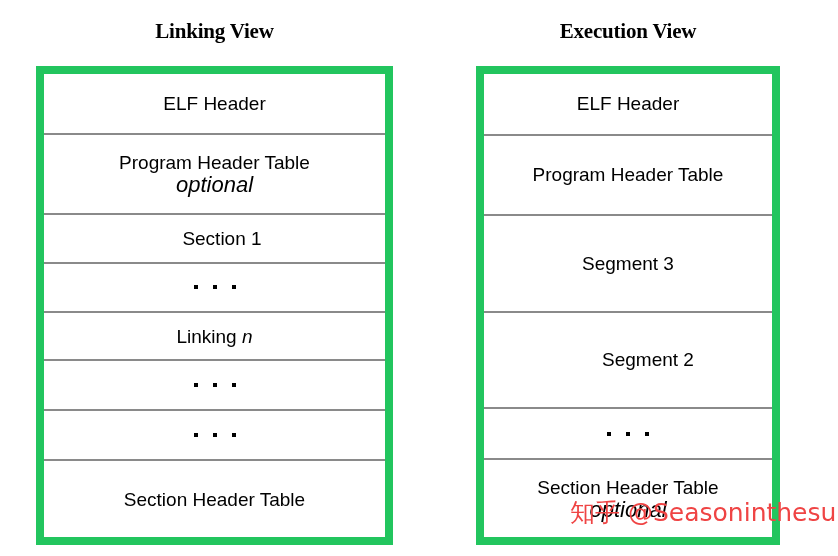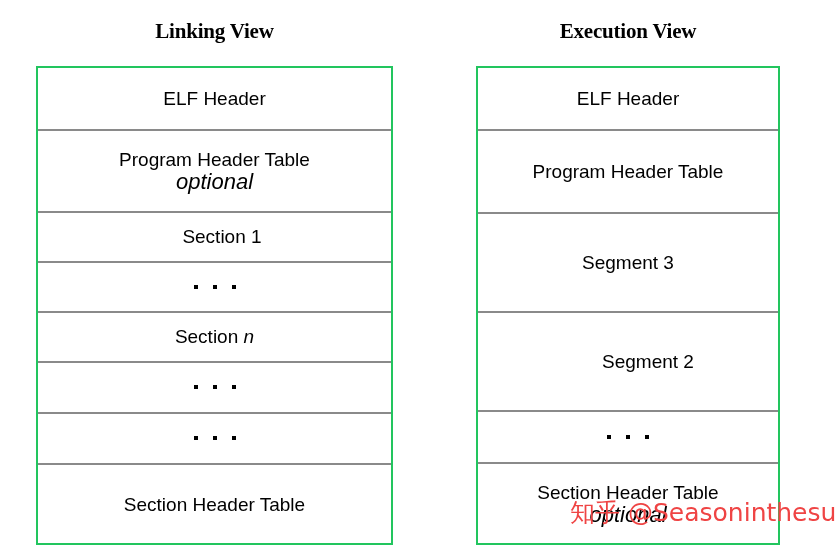--- a/index.html
+++ b/index.html
@@ -37,21 +37,21 @@
     text-align: center;
     letter-spacing: -0.2px;
     height: 66px;
     line-height: 62px;
     white-space: nowrap;
     font-family: Liberation Serif, serif;
   }
 
   
   .view-box {
-    border: 2px solid #22c55e;
+    border: 8px solid #22c55e;
     box-sizing: border-box;
     height: 479px;
     display: flex;
     flex-direction: column;
     background: #ffffff;
   }
 
   .box-row {
     box-sizing: border-box;
     border-top: 2px solid #8a8a8a;
@@ -126,21 +126,21 @@
           <div class="row-label">Section 1</div>
         </div>
         <div class="box-row" style="flex: 50 0 0px;">
           <div class="row-ellipsis">
             <i></i>
             <i></i>
             <i></i>
           </div>
         </div>
         <div class="box-row" style="flex: 50 0 0px;">
-          <div class="row-label"><span>Section </span><span class="em">n</span></div>
+          <div class="row-label"><span>Linking </span><span class="em">n</span></div>
         </div>
         <div class="box-row" style="flex: 51 0 0px;">
           <div class="row-ellipsis">
             <i></i>
             <i></i>
             <i></i>
           </div>
         </div>
         <div class="box-row" style="flex: 51 0 0px;">
           <div class="row-ellipsis">

